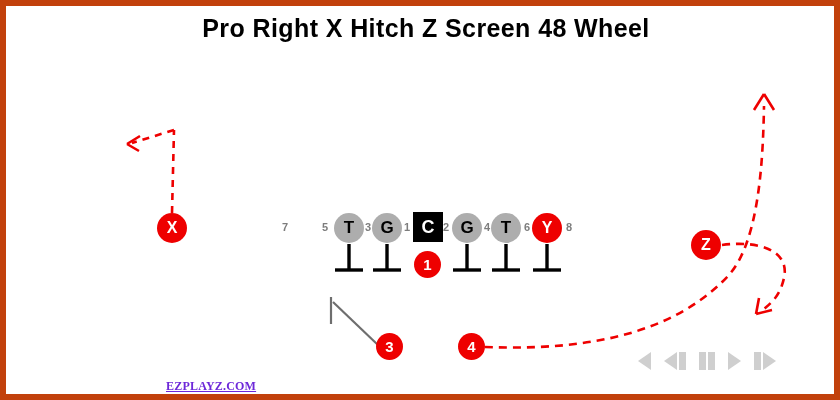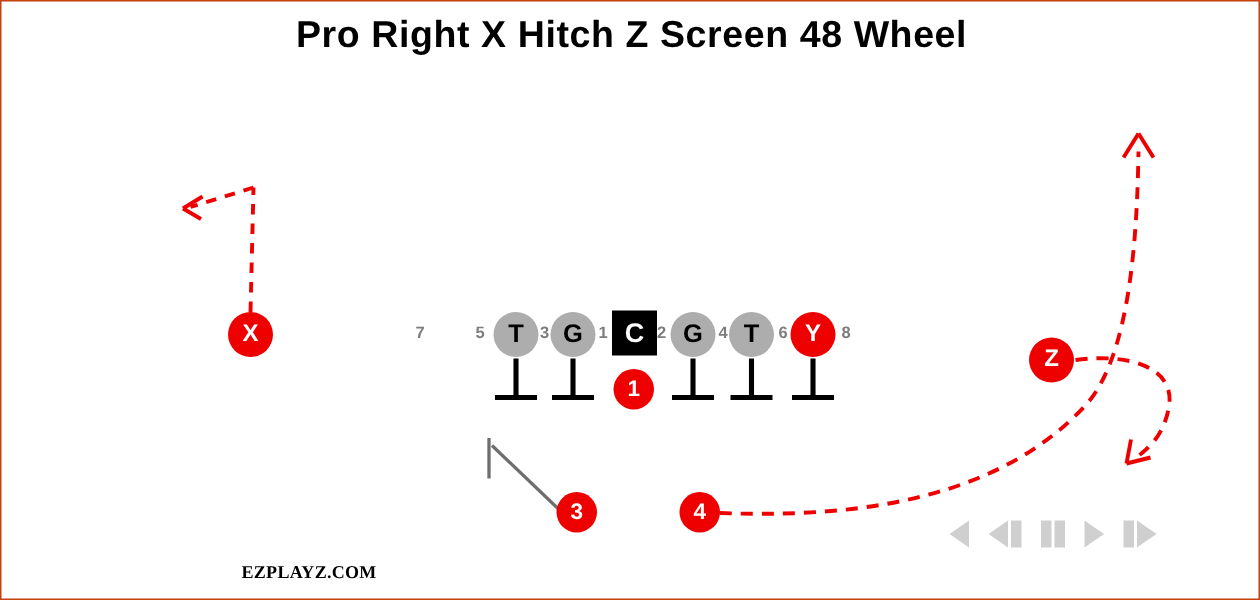--- a/index.html
+++ b/index.html
@@ -7,21 +7,21 @@
     padding: 0;
     background: #ffffff;
   }
   #app {
     position: relative;
     width: 840px;
     height: 400px;
     background: #ffffff;
     overflow: hidden;
     font-family: "Liberation Sans", sans-serif;
-    border: 1px solid #c2410c;
+    border: 6px solid #c2410c;
     box-sizing: border-box;
   }
   #play-title {
     position: absolute;
     left: 0;
     top: 8px;
     width: 840px;
     text-align: center;
     font-family: "Liberation Sans", sans-serif;
     font-size: 25px;
@@ -106,23 +106,24 @@
     color: #9a9a9a;
     white-space: nowrap;
   }
   #brand {
     position: absolute;
     left: 160px;
     top: 373px;
     font-family: "Liberation Serif", serif;
     font-size: 12px;
     font-weight: bold;
-    color: #000000;
+    color: #6d28d9;
     letter-spacing: 0.2px;
     white-space: nowrap;
+    text-decoration: underline;
   }
   
   #playback {
     position: absolute;
     left: 632px;
     top: 346px;
     display: flex;
     align-items: center;
     gap: 13px;
   }

